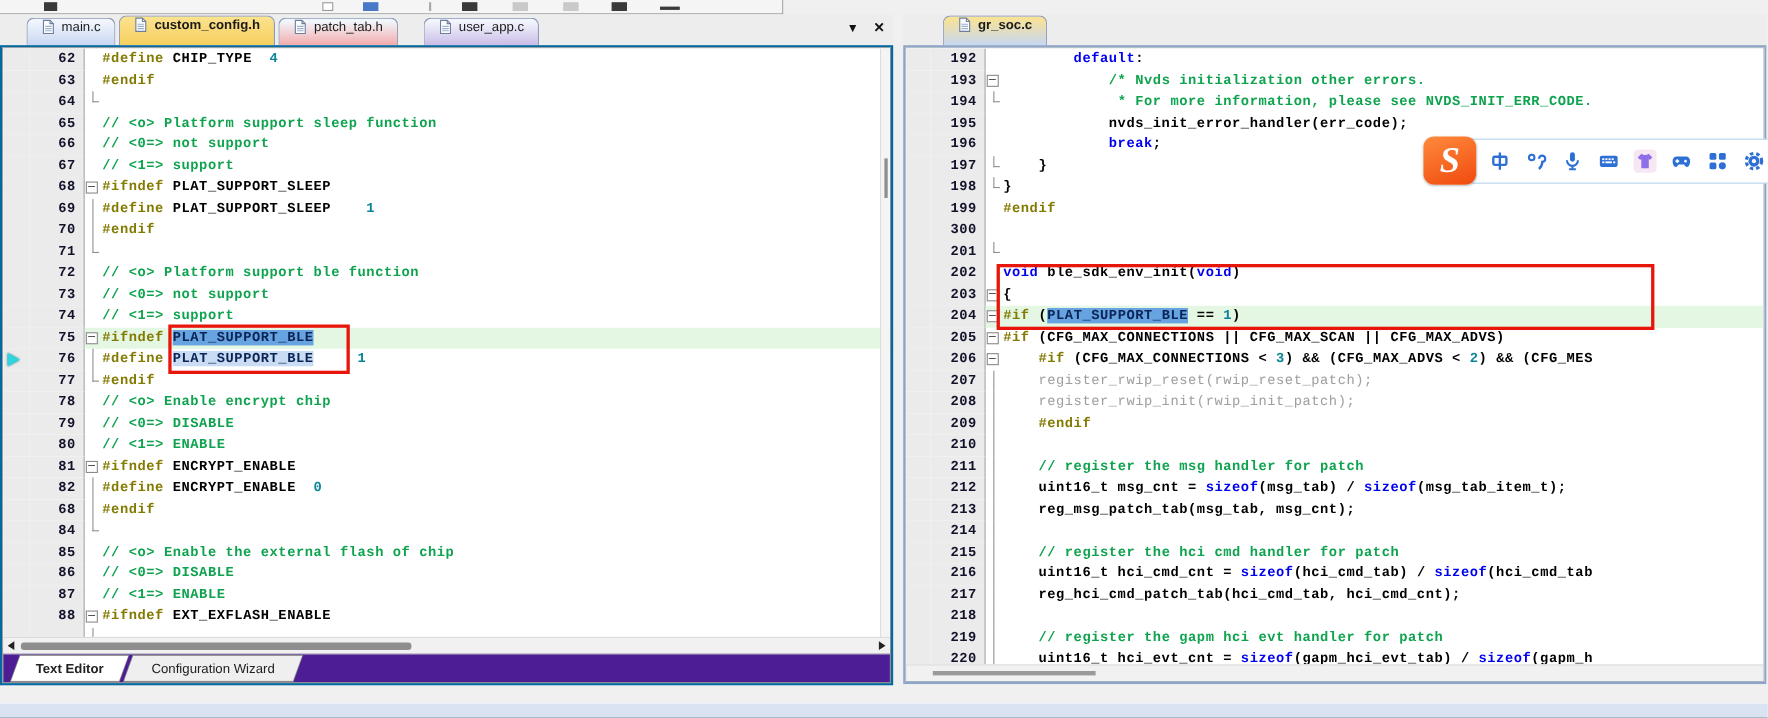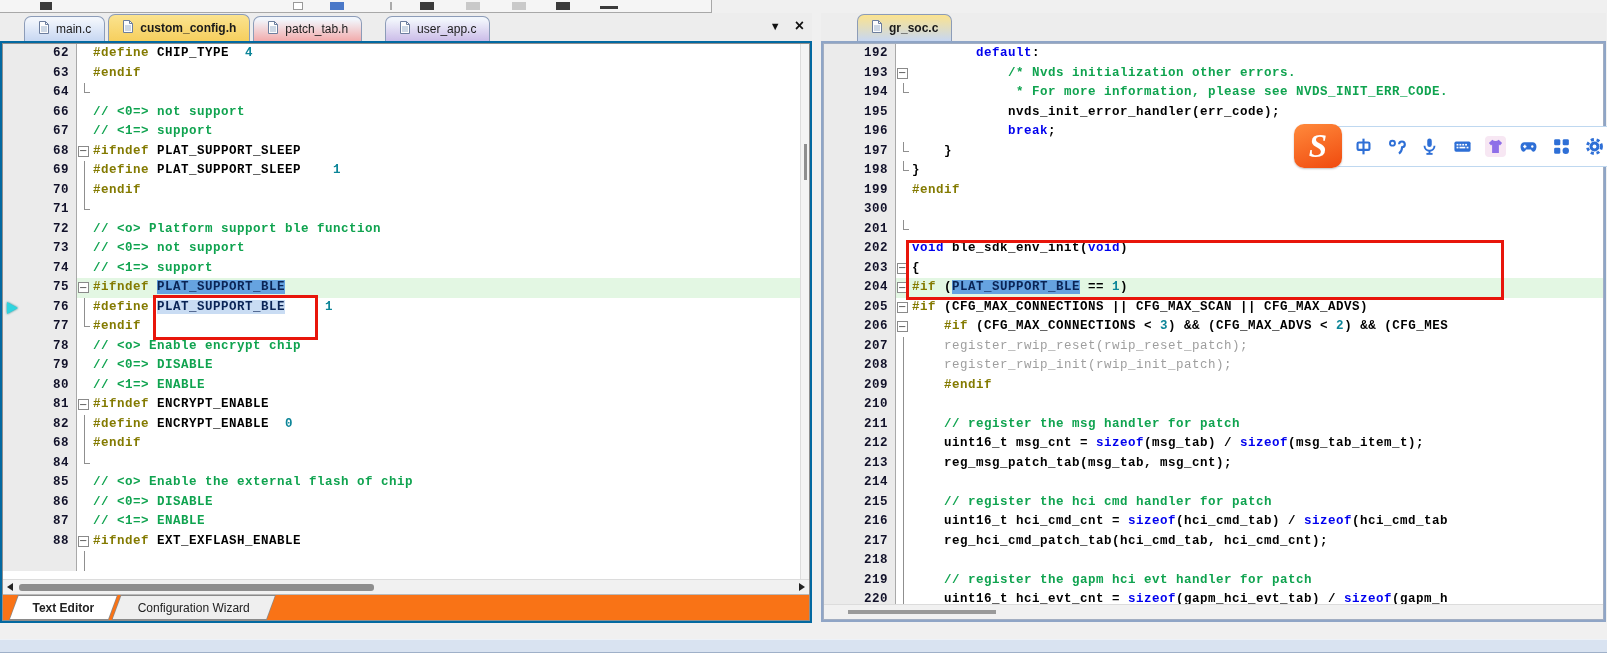--- a/index.html
+++ b/index.html
@@ -19,21 +19,21 @@
   .frag.dark{background:#3A3A3A}
   .frag.blue{background:#4A78C8}
 
   
   .ewin{position:absolute;top:13px}
   #left-window{left:0;width:812px}
   #right-window{left:821px;width:785px;overflow:hidden}
 
   .tabbar{height:28px;display:flex;align-items:flex-end;padding-left:24px;position:relative;background:#EDEDED}
   #right-window .tabbar{padding-left:36px}
-  .ftab{display:flex;align-items:center;gap:6px;height:25px;padding:0 13px;
+  .ftab{display:flex;gap:6px;height:25px;padding:0 13px;
     border:1px solid #8C9CB8;border-bottom:none;border-radius:7px 7px 0 0;margin-right:3px;
     font-size:12px;color:#1A1A1A;position:relative}
   .ftab .lbl{white-space:nowrap}
   .ftab.active{height:27px;z-index:2}
   .ftab.active .lbl{font-weight:bold;}
   .tabbar-right{position:absolute;right:8px;top:6px;display:flex;gap:14px;align-items:center}
   .tb-glyph{font-size:11px;color:#111;cursor:default;line-height:14px}
   .tb-glyph.close{font-size:16px;font-weight:bold}
 
   .frame{background:#FFF}
@@ -72,21 +72,21 @@
   .vscroll{position:absolute;right:0;top:0;bottom:0;width:9px;background:#F4F4F4;border-left:1px solid #DDD}
   .vthumb{position:absolute;left:3px;top:100px;width:3px;height:36px;background:#8F8F8F}
 
   .hscroll{position:relative;height:15px;background:#F1F1F1;border-top:1px solid #DCDCDC}
   .ha{position:absolute;top:3px;width:0;height:0;border-top:4.5px solid transparent;border-bottom:4.5px solid transparent}
   .ha.left{left:4px;border-right:6px solid #222}
   .ha.right{right:4px;border-left:6px solid #222}
   #left-hthumb{position:absolute;left:16px;top:4px;width:355px;height:7px;background:#8E8E8E;border-radius:3px}
   #right-hthumb{position:absolute;left:24px;top:5px;width:148px;height:4px;background:#9A9A9A}
 
-  .btabs{height:26px;background:#f97316;display:flex;align-items:stretch;padding-left:6px;border-top:1px solid #B9B9B9}
+  .btabs{height:26px;background:#4c1d95;display:flex;align-items:stretch;padding-left:6px;border-top:1px solid #B9B9B9}
   .btab{position:relative;margin-right:-6px;background:#8A8A8A;
     clip-path:polygon(9px 0,100% 0,calc(100% - 9px) 100%,0 100%)}
   .btab .inner{position:absolute;inset:1px;background:#EFEFEF;
     clip-path:polygon(8.5px 0,100% 0,calc(100% - 8.5px) 100%,0 100%);
     display:flex;align-items:center;justify-content:center;font-size:12px;color:#222;padding:0 18px;white-space:nowrap}
   .btab{width:auto;padding:0 26px;display:flex;align-items:center;font-size:12px;visibility:visible}
   .btab span.ghost{visibility:hidden;font-size:12px;padding:0 0}
   .btab.active .inner{background:#FFF;font-weight:bold}
 
   #bottom-strip{position:absolute;left:0;top:639px;width:1607px;height:14px;background:#D9E3F1;
@@ -198,20 +198,26 @@
                 <span class="codetext"><span class="t-d">#endif</span></span>
               </div>
               <div class="row">
                 <span class="margin"></span>
                 <span class="ln">64</span>
                 <span class="fold e"></span>
                 <span class="codetext"></span>
               </div>
               <div class="row">
                 <span class="margin"></span>
+                <span class="ln">65</span>
+                <span class="fold "></span>
+                <span class="codetext"><span class="t-c">// &lt;o&gt; Platform support sleep function</span></span>
+              </div>
+              <div class="row">
+                <span class="margin"></span>
                 <span class="ln">66</span>
                 <span class="fold "></span>
                 <span class="codetext"><span class="t-c">// &lt;0=&gt; not support</span></span>
               </div>
               <div class="row">
                 <span class="margin"></span>
                 <span class="ln">67</span>
                 <span class="fold "></span>
                 <span class="codetext"><span class="t-c">// &lt;1=&gt; support</span></span>
               </div>

